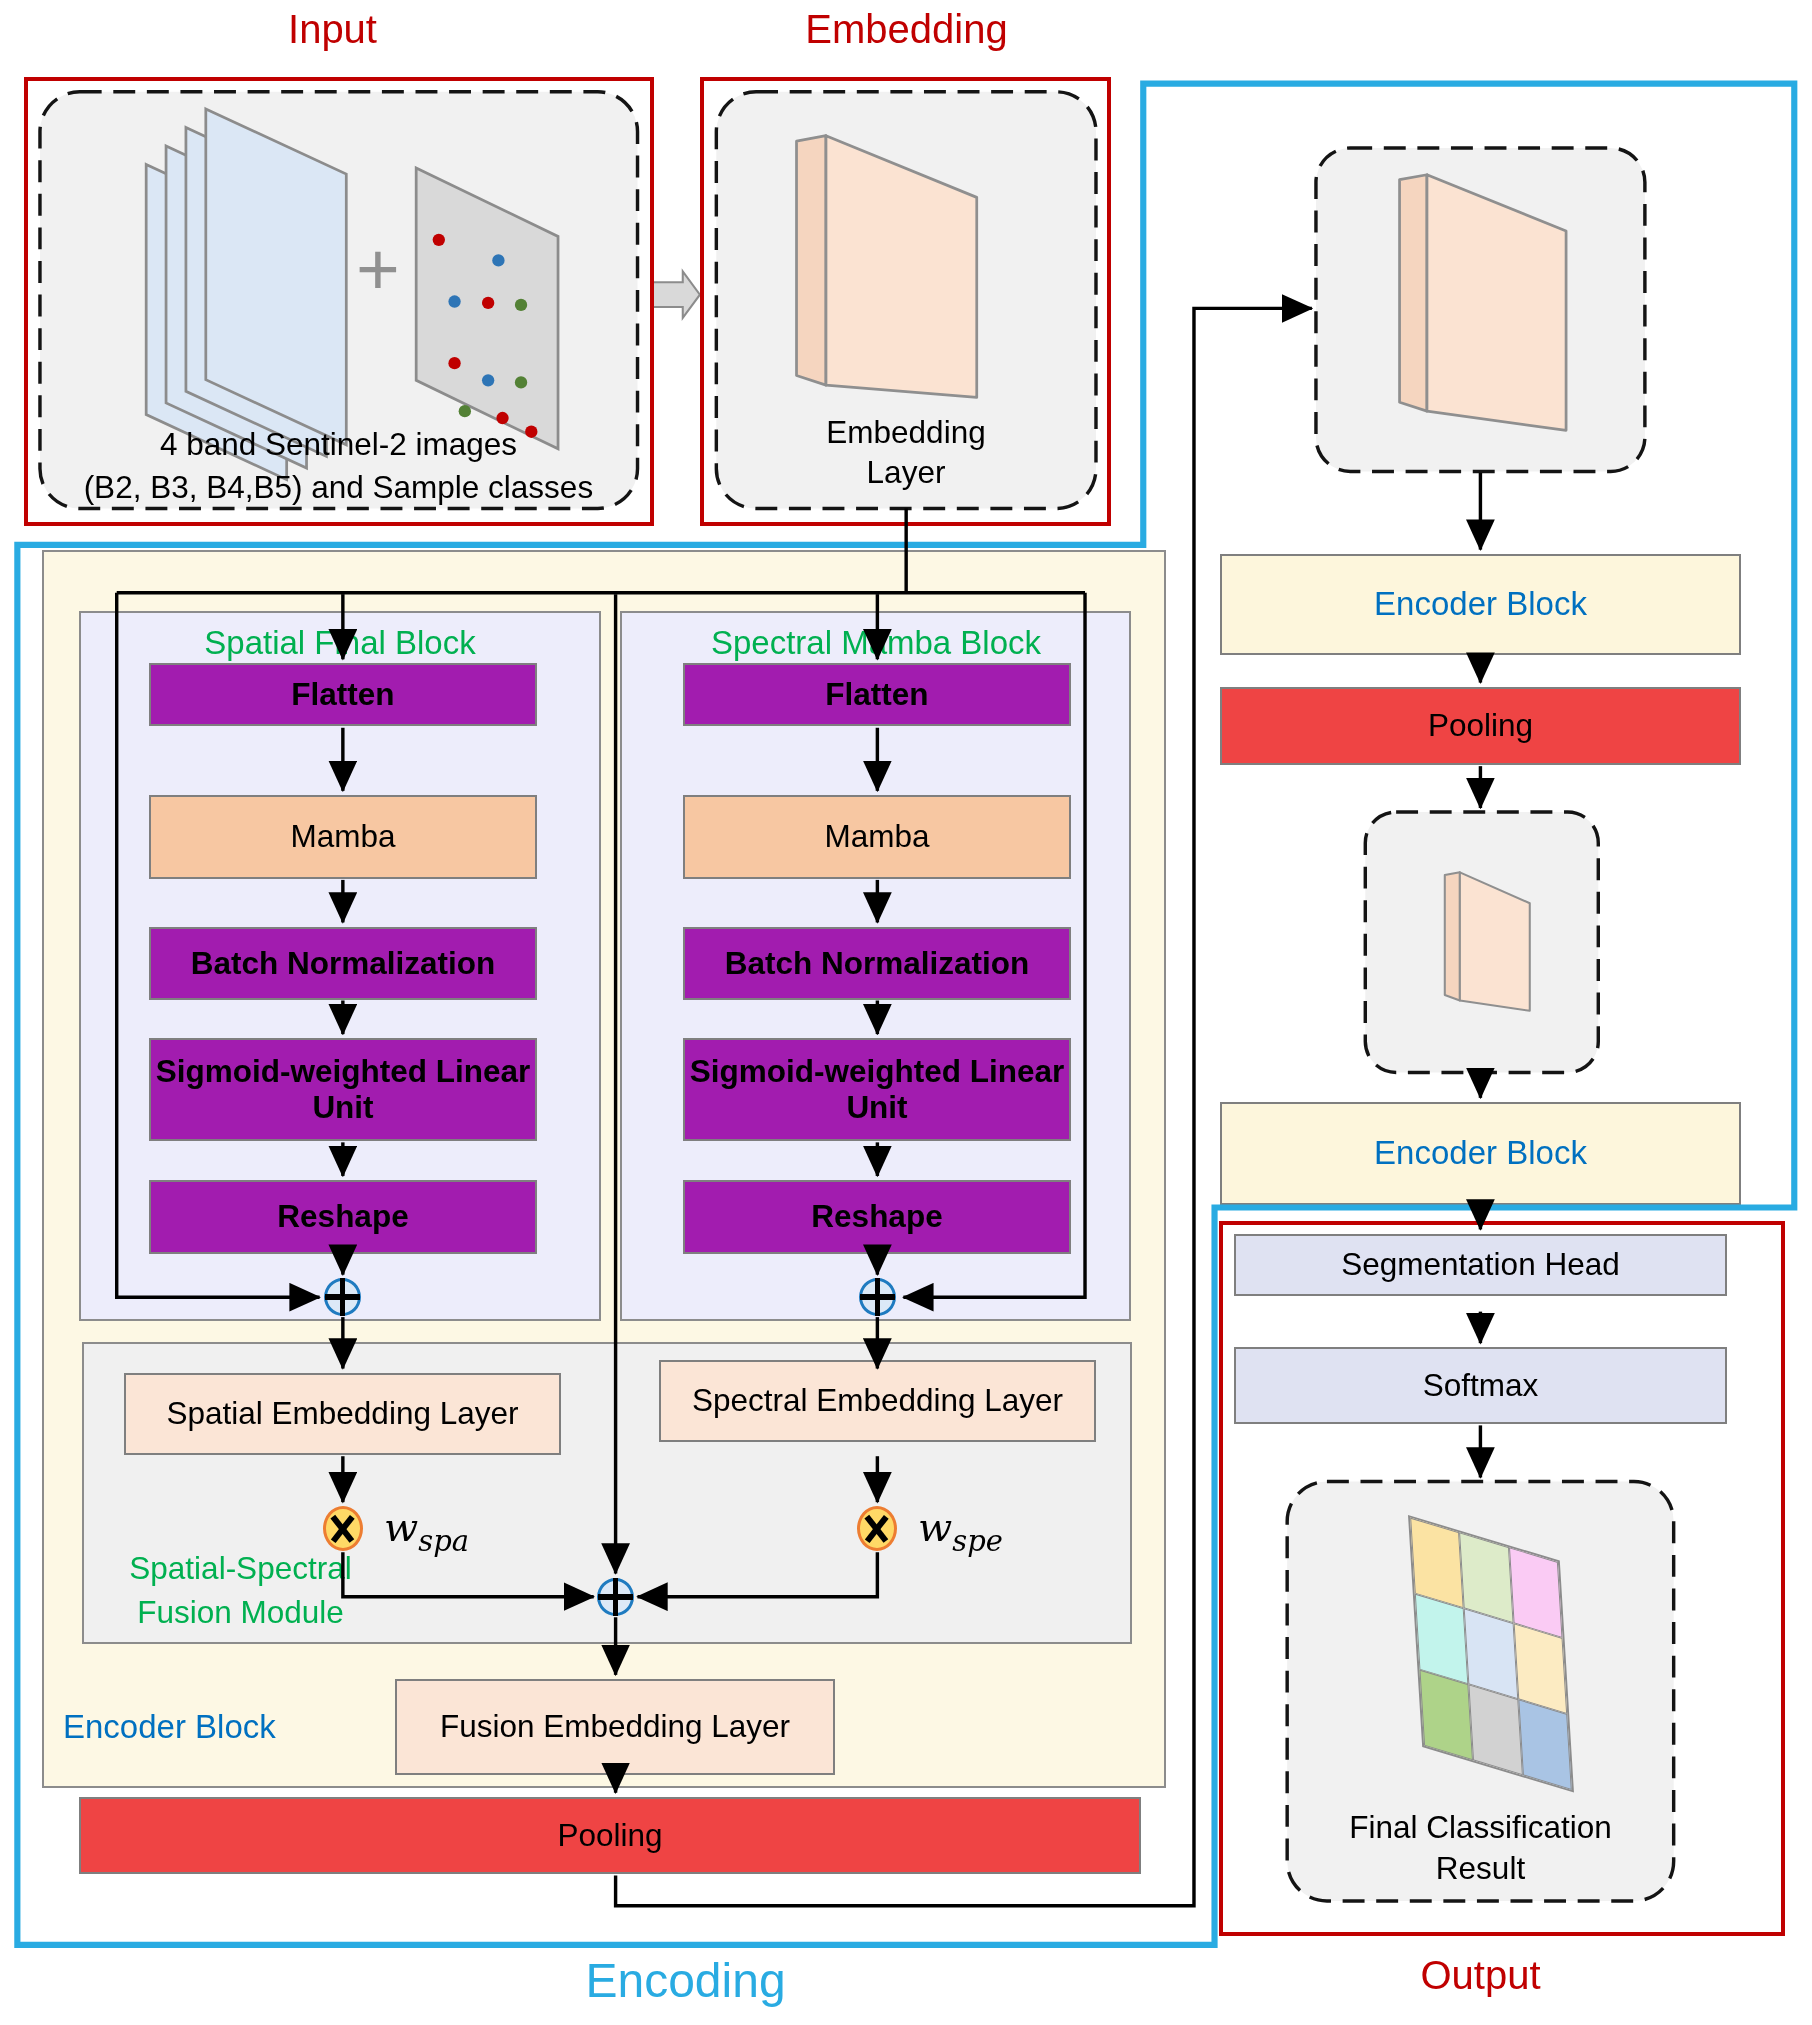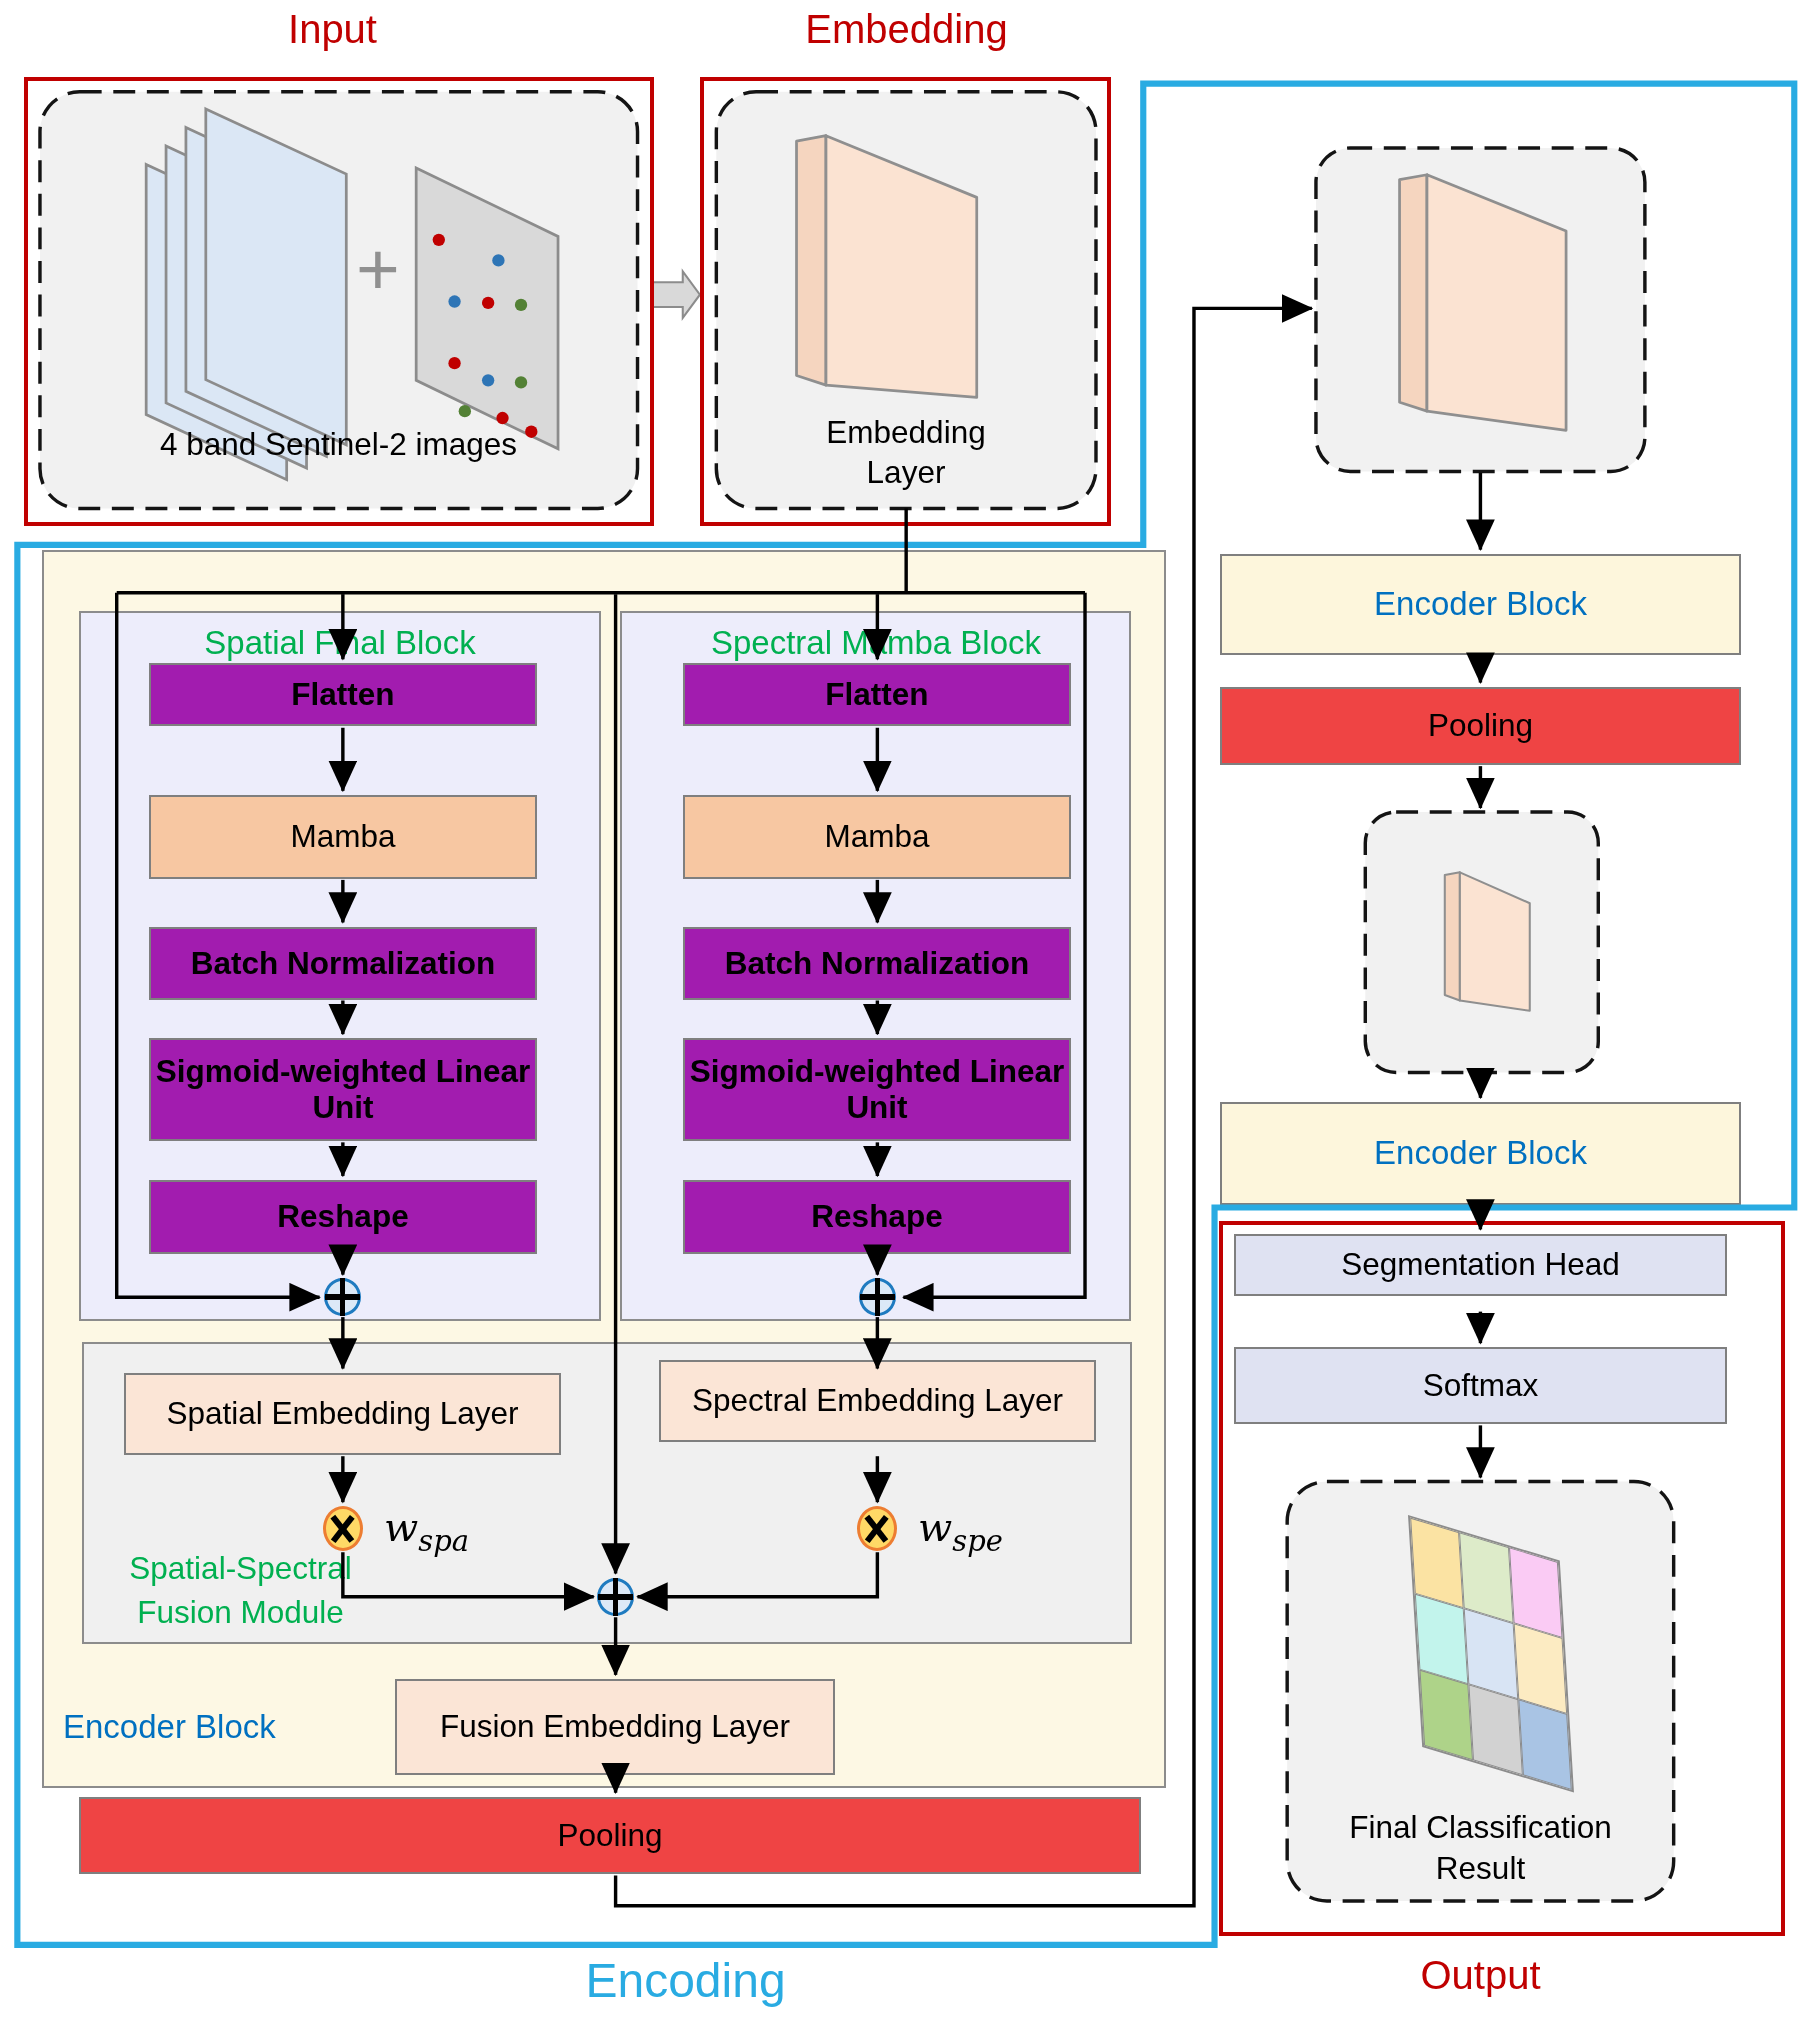--- a/index.html
+++ b/index.html
@@ -95,20 +95,21 @@
   </svg>
 
   <div class="sec-title" style="left:161px;top:6.9px;width:343px;">Input</div>
   <div class="sec-title" style="left:735px;top:6.9px;width:343px;">Embedding</div>
 
   <div class="red-box" style="left:24px;top:77px;width:630px;height:449px;z-index:2;"></div>
   <div class="red-box" style="left:700px;top:77px;width:411px;height:449px;z-index:2;"></div>
   <div class="red-box" style="left:1219px;top:1221px;width:566px;height:715px;z-index:2;"></div>
 
   <div class="caption" style="left:41px;top:426px;width:595px;z-index:3;">4 band Sentinel-2 images</div>
+  <div class="caption" style="left:27.4px;top:469px;width:622px;z-index:3;">(B2, B3, B4,B5) and Sample classes</div>
   <div class="plus-glyph" style="left:356px;top:226px;z-index:3;">+</div>
 
   <div class="caption" style="left:755px;top:414px;width:302px;z-index:3;">Embedding</div>
   <div class="caption" style="left:755px;top:454px;width:302px;z-index:3;">Layer</div>
 
   <div class="panel yellow-panel" style="left:42px;top:550px;width:1124px;height:1238px;z-index:2;"></div>
   <div class="blue-label" style="left:63px;top:1708px;width:288px;z-index:4;">Encoder Block</div>
 
   <div class="panel lav-panel" style="left:79px;top:611px;width:522px;height:710px;z-index:3;"></div>
   <div class="panel lav-panel" style="left:620px;top:611px;width:511px;height:710px;z-index:3;"></div>

